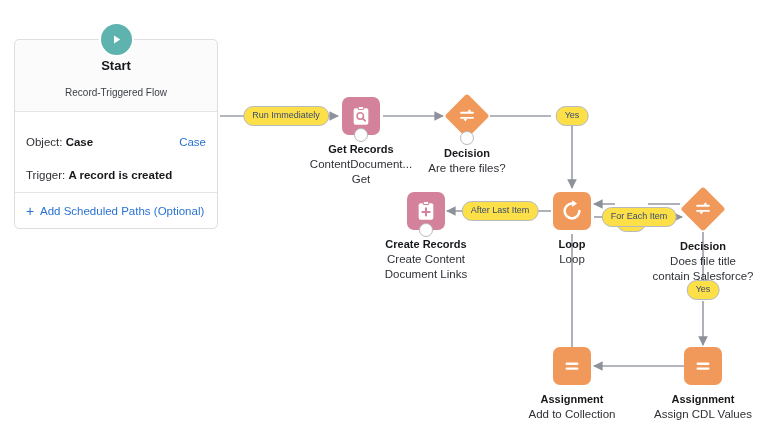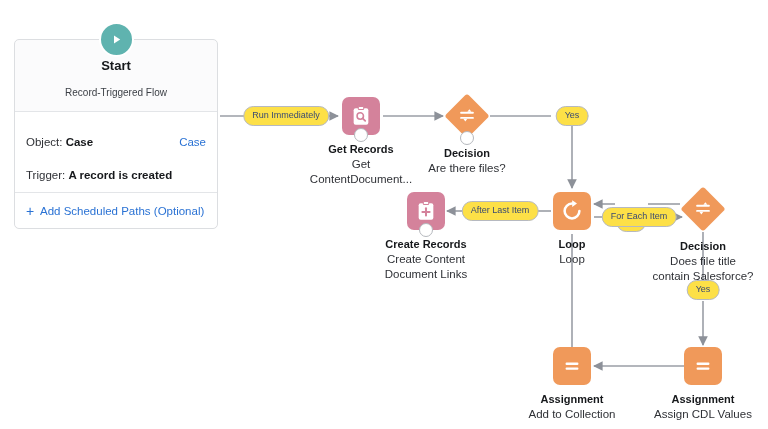--- a/index.html
+++ b/index.html
@@ -285,22 +285,22 @@
       <svg width="22" height="22" viewBox="0 0 24 24">
         <rect x="4" y="3.5" width="16" height="18" rx="2.2" fill="#ffffff"></rect>
         <rect x="9" y="1.6" width="6" height="3.4" rx="1.2" fill="#ffffff" stroke="#d4829b" stroke-width="1.1"></rect>
         <circle cx="11.2" cy="12" r="3.5" fill="none" stroke="#d4829b" stroke-width="1.7"></circle>
         <line x1="13.8" y1="14.6" x2="16.6" y2="17.4" stroke="#d4829b" stroke-width="1.9" stroke-linecap="round"></line>
       </svg>
     </div>
     <div class="node-dot dot-sq"></div>
     <div class="node-labels lab-sq">
       <div class="node-name">Get Records</div>
+      <div class="node-desc">ContentDocument...</div>
       <div class="node-desc">Get</div>
-      <div class="node-desc">ContentDocument...</div>
     </div>
   </div>
 
   <div class="node" style="left:467px; top:116px;">
     <div class="node-diamond">
       <div class="diamond-shape"></div>
       <div class="diamond-glyph">
         <svg width="22" height="22" viewBox="0 0 24 24">
           <rect x="4.5" y="7.4" width="15" height="2.1" rx="1" fill="#ffffff"></rect>
           <rect x="4.5" y="13.0" width="15" height="2.1" rx="1" fill="#ffffff"></rect>

